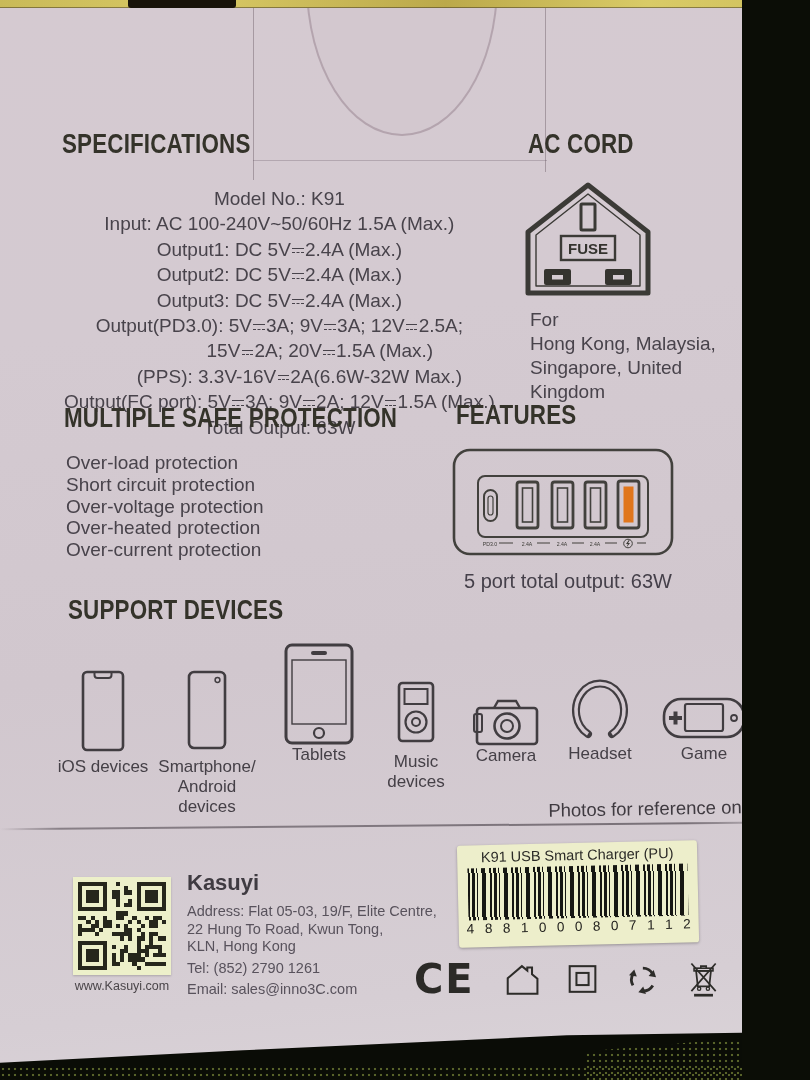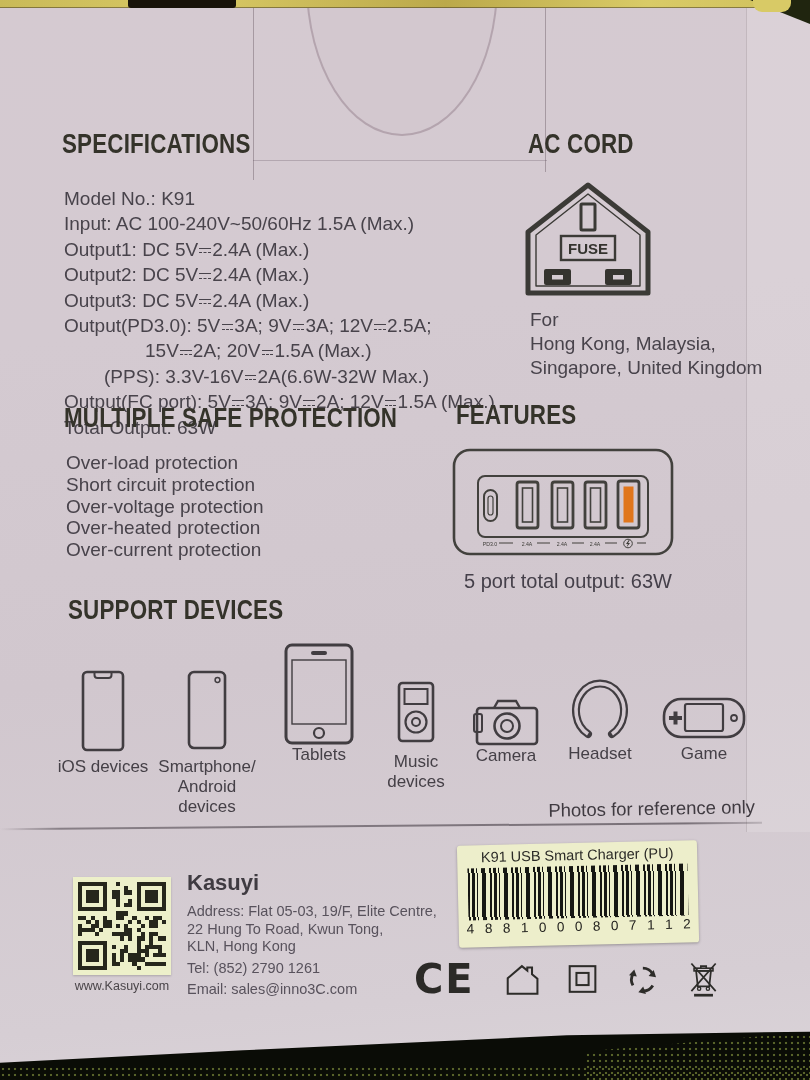--- a/index.html
+++ b/index.html
@@ -1,16 +1,16 @@
 <!DOCTYPE html>
 <html><head>
 <meta charset="utf-8">
 <style>
   html,body{margin:0;padding:0;background:#0b0d06;}
-  .stage{position:relative;width:810px;height:1080px;overflow:hidden;
+  .stage{position:relative;width:742px;height:1080px;overflow:hidden;
          font-family:"Liberation Sans",sans-serif;color:#46414a;}
   .abs{position:absolute;}
   .face{inset:0;background:linear-gradient(175deg,#d5cad1 0%,#d4cad1 30%,#d1c7ce 60%,#d6ced4 90%,#dad3d8 100%);}
   .rightpanel{left:746px;top:0;width:64px;height:832px;background:rgba(255,255,255,.14);
               border-left:1px solid rgba(110,95,105,.22);}
   .cutout{left:306px;top:-168px;width:188px;height:300px;border-radius:50%;
           border:2px solid rgba(150,130,142,.5);background:rgba(210,198,206,.55);}
   .crease-v{width:1px;background:rgba(95,80,90,.4);}
   .crease-h{height:1px;background:rgba(95,80,90,.28);}
   .fold-line{left:0;top:825px;width:762px;height:2px;transform:rotate(-0.5deg);
@@ -23,21 +23,21 @@
   .cornerblob{left:753px;top:0;width:38px;height:12px;background:#d8ca66;border-radius:0 0 9px 9px;}
   .bottomdark{left:0;top:1018px;width:810px;height:62px;background:#0a0c06;
      clip-path:polygon(0 72%,30% 52%,70% 28%,100% 22%,100% 100%,0 100%);}
   .mesh{background-image:radial-gradient(circle,rgba(150,170,70,.55) 1px,transparent 1.6px);
      background-size:6px 6px;}
   .mesh1{left:585px;top:1028px;width:225px;height:52px;clip-path:polygon(0 45%,100% 8%,100% 100%,0 100%);}
   .mesh2{left:0;top:1066px;width:810px;height:14px;}
   .h{position:absolute;font-weight:700;color:#34332a;font-size:28px;letter-spacing:.2px;
      transform:scaleX(.8);transform-origin:0 50%;white-space:nowrap;}
   .specs{left:64px;top:186px;font-size:19px;line-height:25.4px;color:#48434b;}
-  .sl{white-space:nowrap;}
+  .sl{white-space:nowrap;text-align:center;}
   .in1{margin-left:81px;} .in2{margin-left:40px;}
   .dc{display:inline-block;width:.68em;height:.52em;position:relative;margin:0 .03em;vertical-align:-.01em;}
   .dc::before{content:"";position:absolute;left:.04em;right:.04em;top:.10em;border-top:.095em solid currentColor;}
   .dc::after{content:"";position:absolute;left:.04em;right:.04em;top:.33em;border-top:.095em dashed currentColor;}
   .forblock{left:530px;top:308px;font-size:19px;line-height:24px;color:#48434b;}
   .prot{left:66px;top:452px;font-size:19px;line-height:21.8px;color:#48434b;}
   .total{left:464px;top:570px;font-size:20px;color:#45404a;}
   .dev{position:absolute;display:flex;flex-direction:column;align-items:center;text-align:center;}
   .dev svg{display:block;}
   .dlabel{font-size:17px;line-height:20px;color:#454047;}

